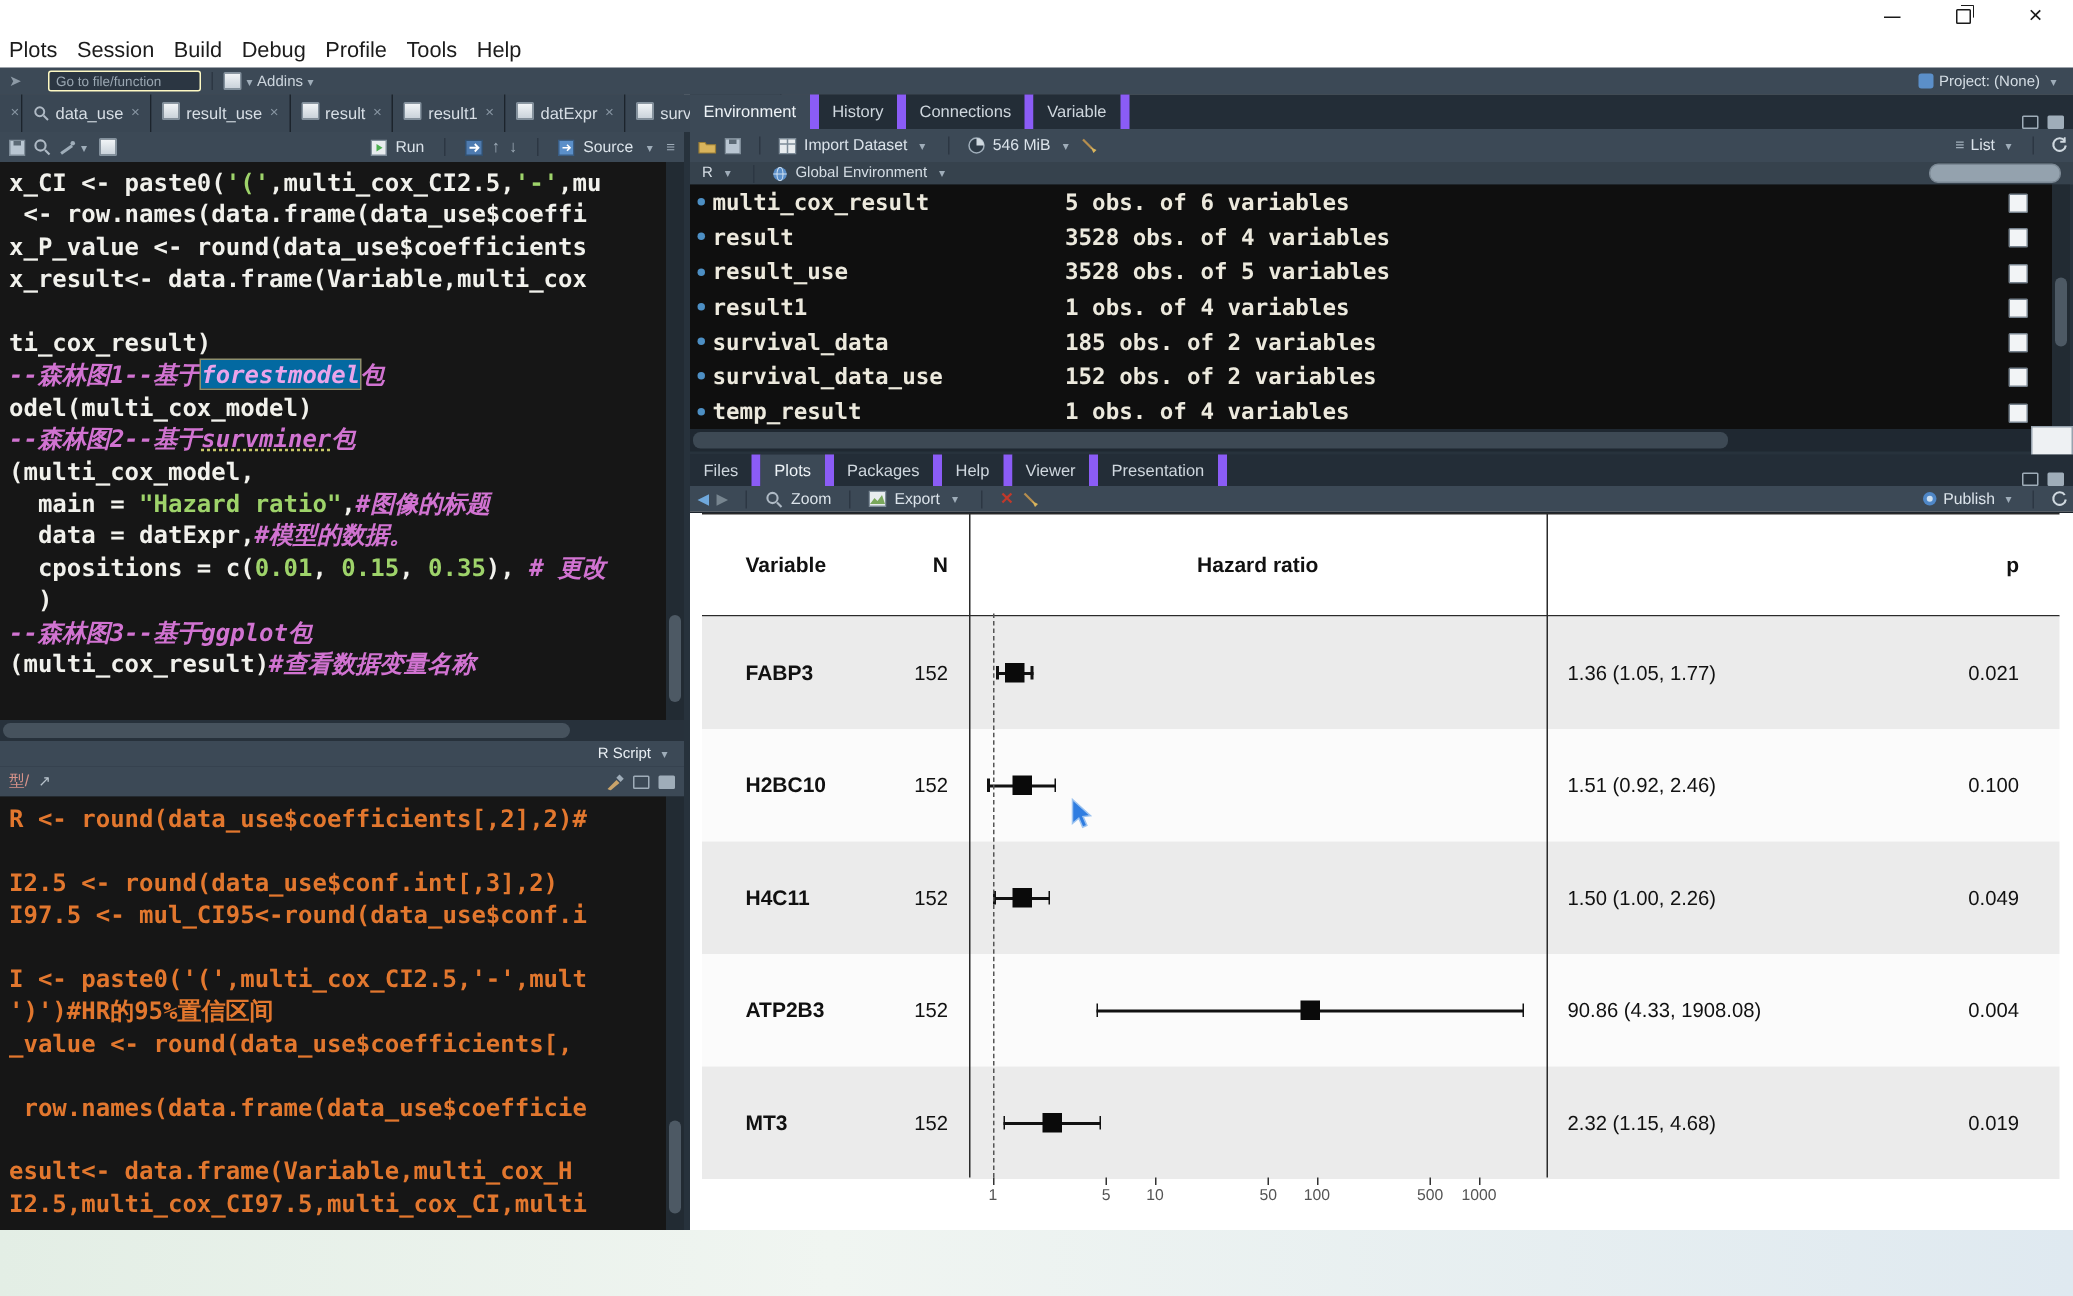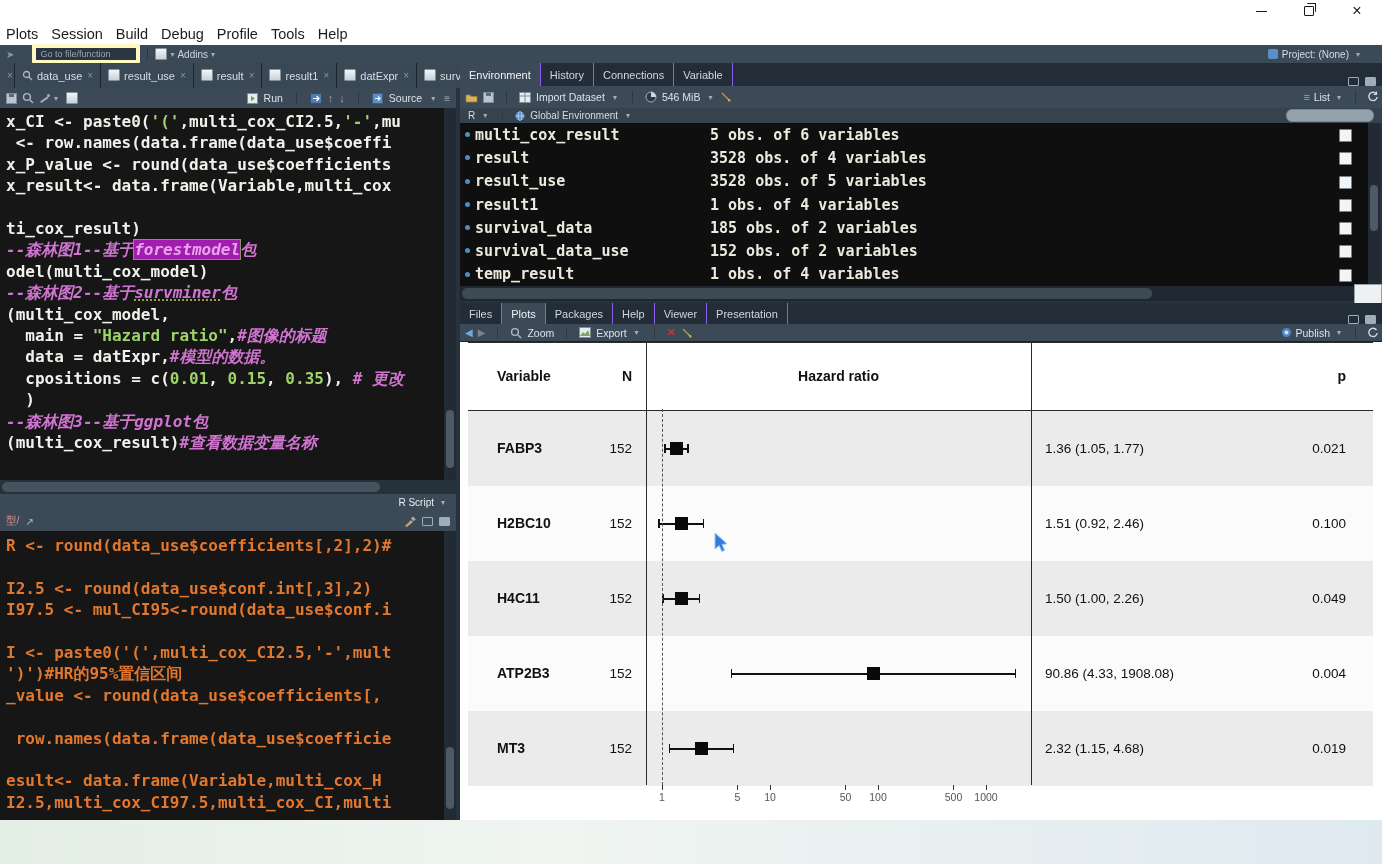--- a/index.html
+++ b/index.html
@@ -10,52 +10,52 @@
   .winctl{position:absolute;top:2px;width:30px;height:18px;display:flex;align-items:center;justify-content:center;cursor:default;}
   #btn-min{left:1246px}#btn-restore{left:1294px}#btn-close{left:1342px}
   .g-min{width:11px;height:1px;background:#1a1a1a;display:block}
   .g-restore{width:8px;height:8px;border:1px solid #1a1a1a;border-radius:1px;display:block;position:relative;background:#fff}
   .g-restore:before{content:'';position:absolute;left:2px;top:-4px;width:8px;height:8px;border:1px solid #1a1a1a;border-left:none;border-bottom:none;border-radius:1px}
   .g-close{font-size:16px;color:#1a1a1a;line-height:1;font-weight:400}
   #menubar{position:absolute;left:0;top:22px;width:1382px;height:23px;background:#fff;display:flex;align-items:center;padding-left:4px;}
   .menu-item{font-size:14.5px;color:#1c1c1c;padding:0 11px 0 2px;cursor:default}
   
   #main-toolbar{position:absolute;left:0;top:45px;width:1382px;height:18px;background:#3c4956;display:flex;align-items:center;font-size:10px;color:#ccd5dd;}
-  #goto{width:92px;height:12px;margin-left:18px;background:#2b3642;border:4px solid #fef9c3;border-radius:2px;color:#aeb9c4;font-size:9px;padding:0 4px;font-family:"Liberation Sans",sans-serif}
+  #goto{width:92px;height:12px;margin-left:18px;background:#2b3642;border:1px solid #fef9c3;border-radius:2px;color:#aeb9c4;font-size:9px;padding:0 4px;font-family:"Liberation Sans",sans-serif}
   #goto::placeholder{color:#9aa7b2}
   .mt-arrow{margin-left:6px;color:#8d9aa6;font-size:10px}
   .vsep{width:1px;height:12px;background:#2c3743;margin:0 7px}
   .ic-grid{display:inline-block;width:10px;height:10px;background:linear-gradient(#f2f5f7,#c9d2da);border:1px solid #84929e;border-radius:1px}
   .caret{font-size:8px;color:#9fadb9;margin:0 3px}
-  .mt-right{margin-left:auto;display:flex;align-items:center;margin-right:19px;gap:4px;color:#d4dde4}
+  .mt-right{margin-left:auto;display:flex;align-items:center;margin-right:8px;gap:4px;color:#d4dde4}
   .proj-icon{width:10px;height:10px;border-radius:2px;background:#5b8fc9;display:inline-block}
   
   .tabbar{position:absolute;background:#232d37;display:flex;align-items:flex-end;}
-  .ptab{height:100%;display:flex;align-items:center;padding:0 9px;font-size:11px;color:#cfd7de;background:#232d37;border-right:1px solid #8b5cf6;cursor:default;white-space:nowrap}
+  .ptab{height:100%;display:flex;align-items:center;padding:0 9px;font-size:11px;color:#cfd7de;background:#232d37;border-right:6px solid #8b5cf6;cursor:default;white-space:nowrap}
   .ptab.active{background:#3c4956;color:#eef3f7}
   .toolbar{position:absolute;background:#3c4956;display:flex;align-items:center;font-size:10.5px;color:#dbe3ea;gap:5px;}
   .tb-label{white-space:nowrap}
   .winminmax{margin-left:auto;display:flex;gap:6px;align-items:center;margin-right:6px}
   .mm{width:9px;height:7px;border:1px solid #9fadb9;border-radius:1px}
   .mm.fill{background:#9fadb9}
   .tbicon{display:inline-flex;align-items:center;justify-content:center}
   
   #editor-tabs{left:0;top:63px;width:456px;height:25px;}
   .etab{height:25px;display:flex;align-items:center;padding:0 7px;background:#3a4754;border-right:1px solid #1c242c;font-size:11px;color:#d7dee5;white-space:nowrap}
   .etab-close{color:#8795a2;font-size:10px;margin-left:5px}
   .etab .tabicon{margin-right:4px}
   .chev{color:#d9a74a;font-size:11px;font-weight:bold;margin:0 3px;align-self:center}
   
   #editor-toolbar{left:0;top:88px;width:456px;height:20px;}
   #editor-code{position:absolute;left:0;top:108px;width:444px;height:372px;background:#161616;overflow:hidden;padding:3px 0 0 6px;box-sizing:border-box}
   .cl{font-family:"DejaVu Sans Mono",monospace;font-weight:600;font-size:16px;line-height:21.4px;white-space:pre;color:#f1f1ec}
   .c-w{color:#f1f1ec}
   .c-g{color:#9ed36a}
   .c-m{color:#d173d1;font-style:italic}
-  .c-hl{color:#eaa4ea;font-style:italic;background:#a21caf;outline:1px solid #8f8f6d}
+  .c-hl{color:#eaa4ea;font-style:italic;background:#0369a1;outline:1px solid #8f8f6d}
   .c-ul{color:#d173d1;font-style:italic;text-decoration:underline dotted #c9c96a}
   .c-o{color:#e2772e}
   .vscroll{position:absolute;background:#222b33}
   .vthumb{position:absolute;left:2px;width:8px;background:#4d5964;border-radius:4px}
   #editor-hscroll{position:absolute;left:0;top:480px;width:456px;height:14px;background:#27313b}
   #editor-hthumb{position:absolute;left:2px;top:2px;width:378px;height:10px;background:#46525d;border-radius:5px}
   #editor-status{position:absolute;left:0;top:494px;width:456px;height:17px;background:#3c4956;display:flex;align-items:center;font-size:10px;color:#e8eef3}
   #editor-status .right{margin-left:auto;margin-right:8px;display:flex;gap:4px;align-items:center}
   #console-header{position:absolute;left:0;top:511px;width:456px;height:20px;background:#3c4956;display:flex;align-items:center;font-size:10.5px}
   #console-title{color:#d8938a;margin-left:6px}

